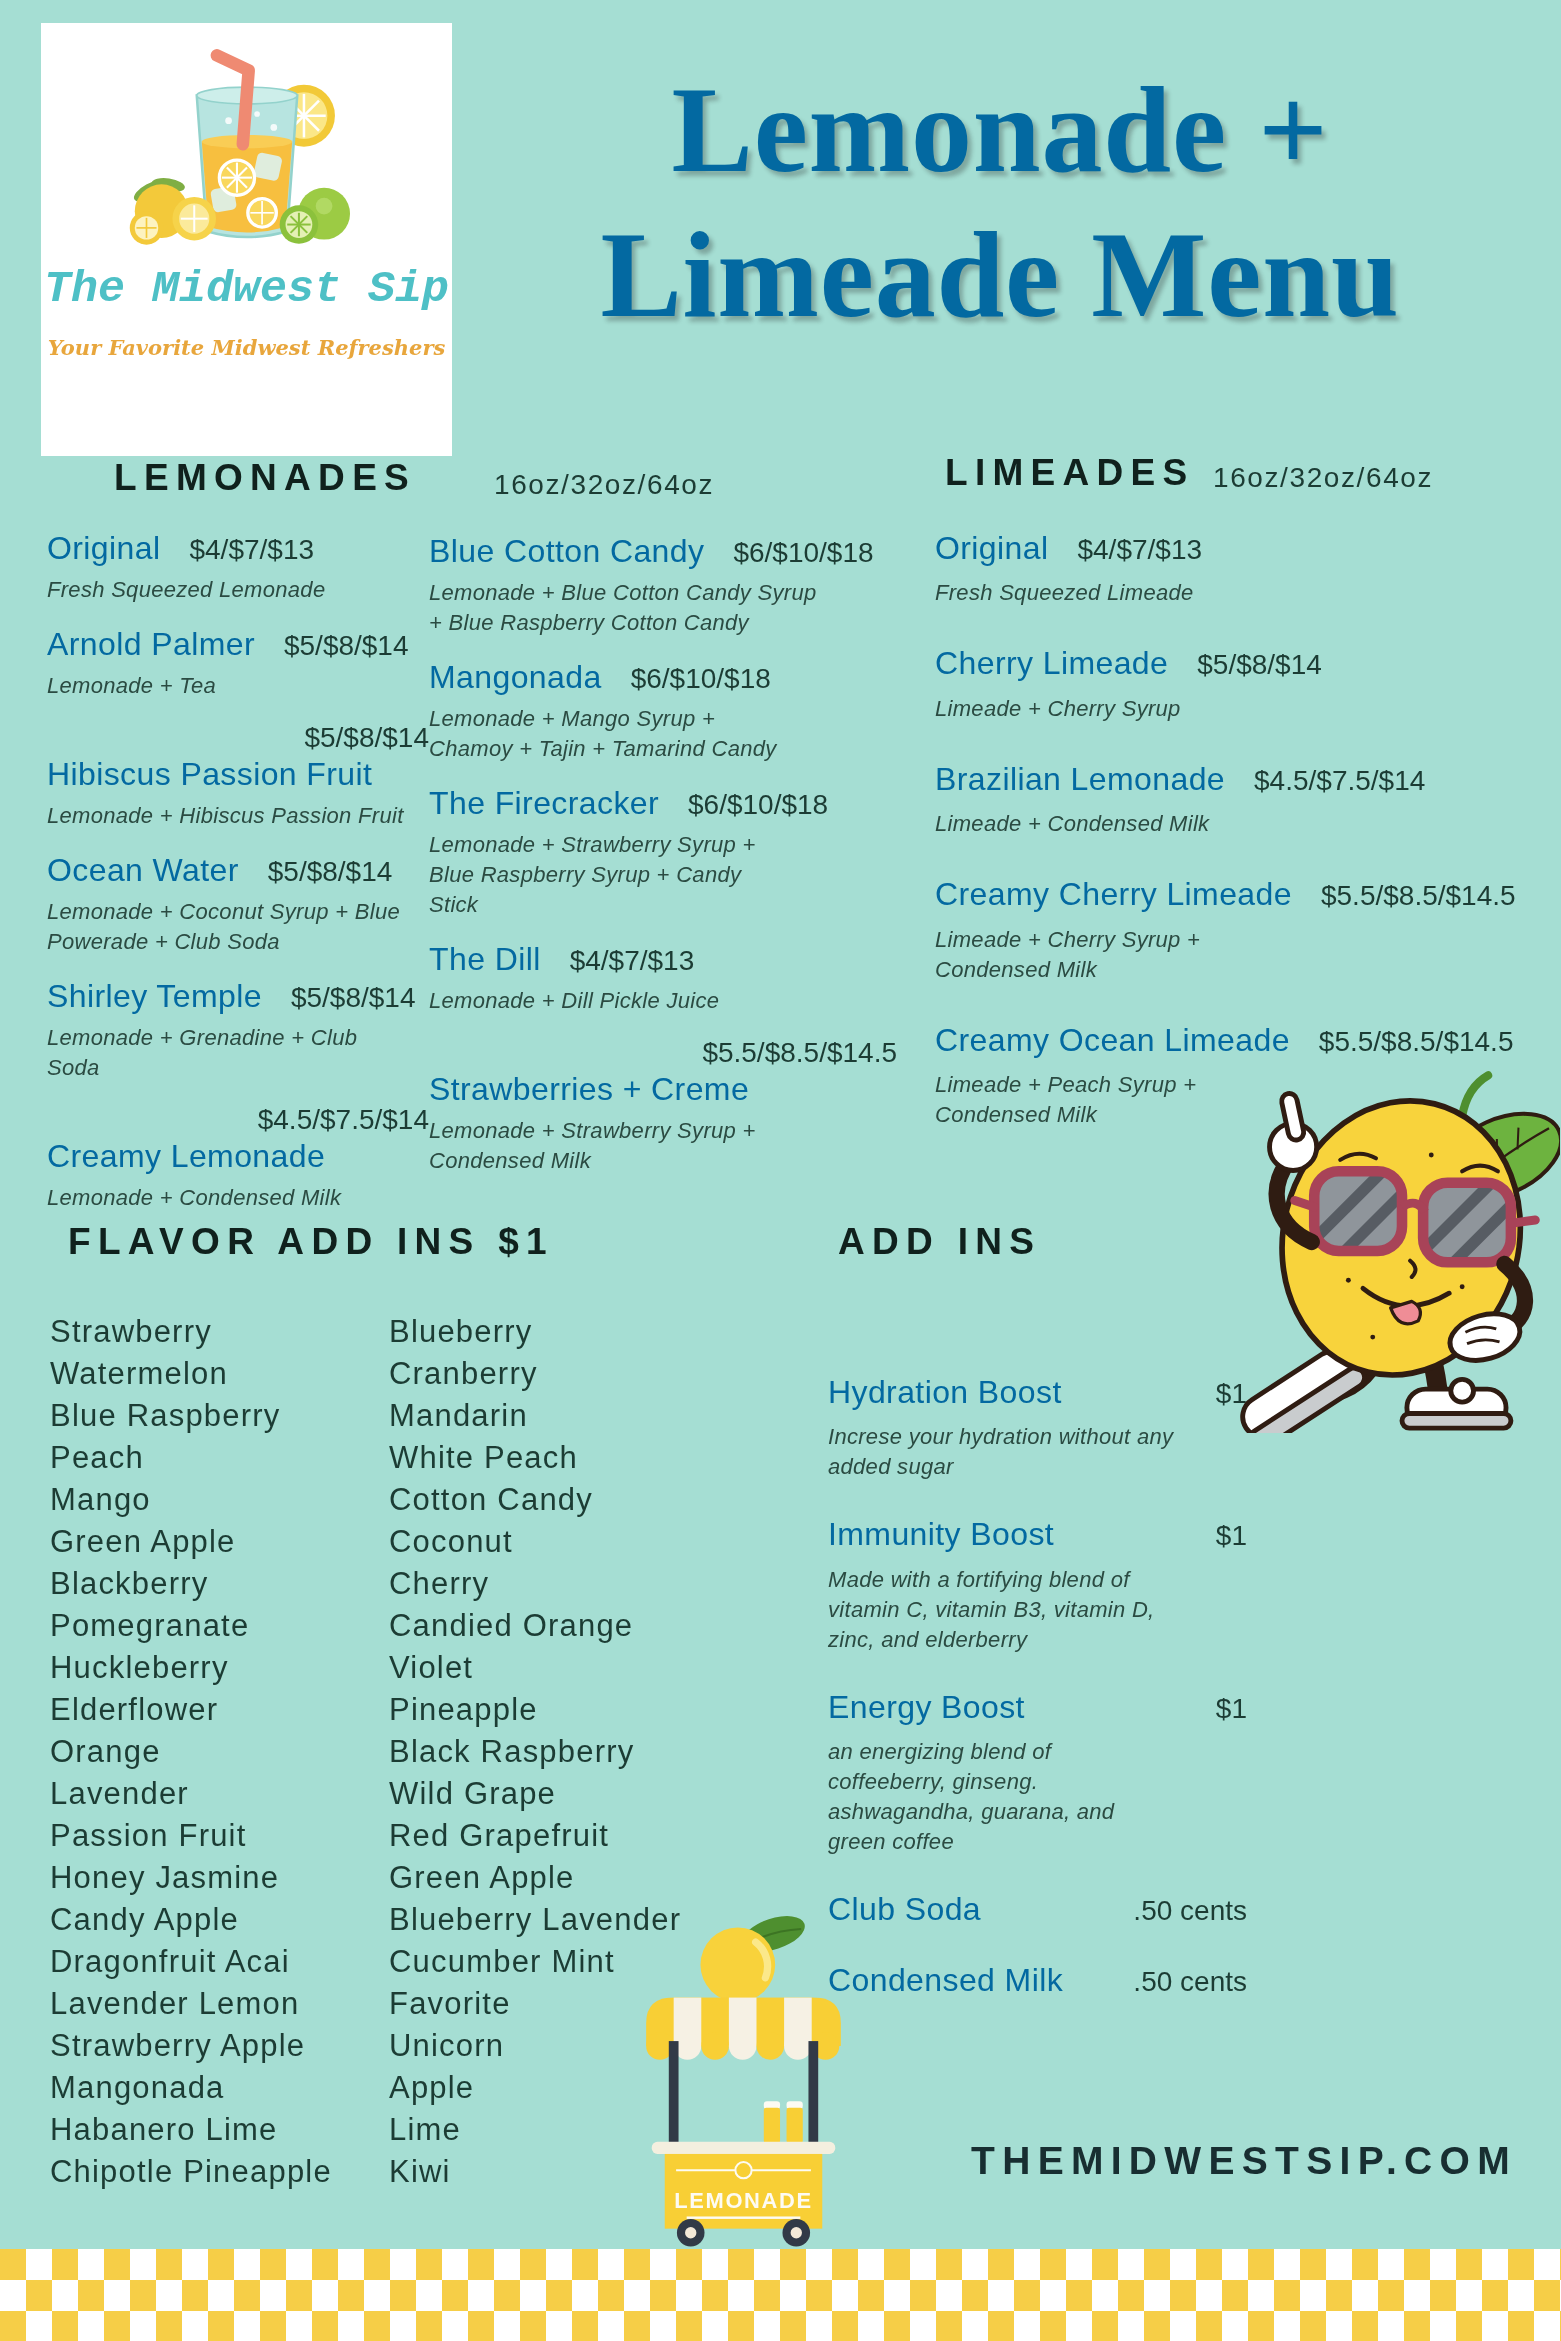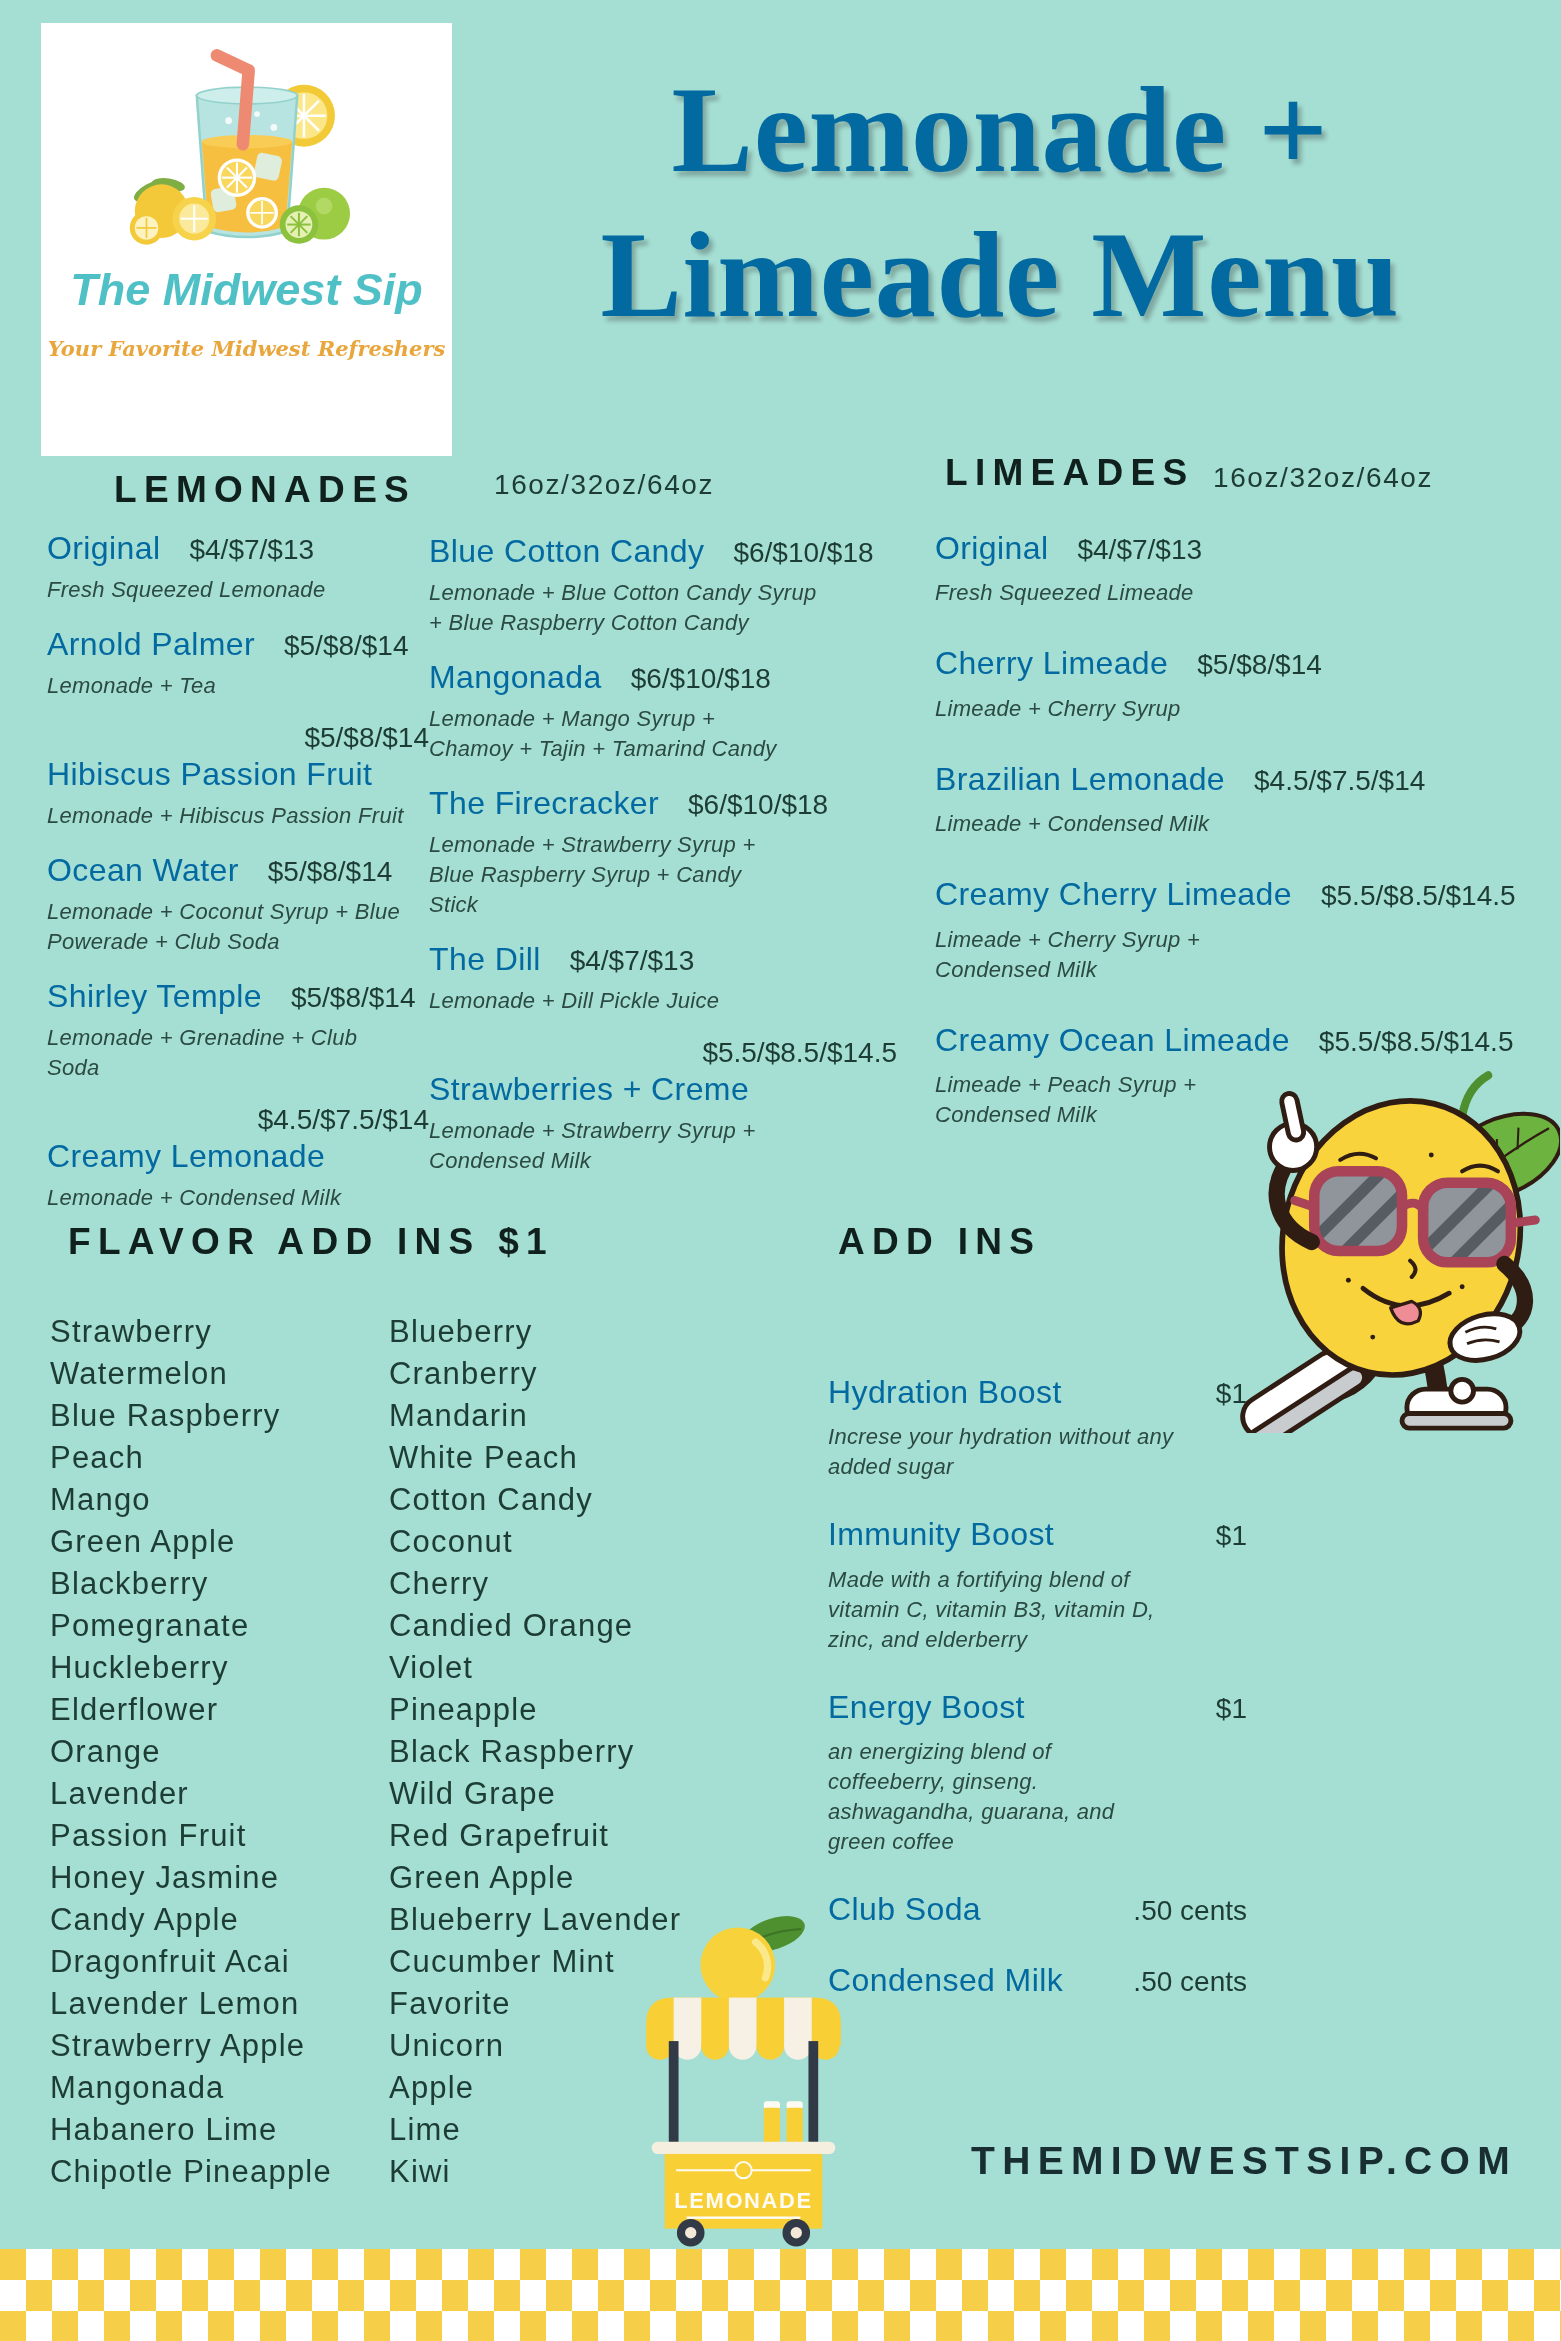--- a/index.html
+++ b/index.html
@@ -3,21 +3,21 @@
 <meta charset="utf-8">
 <style>
   html,body{margin:0;padding:0;background:#8fcdc3;}
   .page{position:relative;width:1561px;height:2342px;background:#a5ded3;overflow:hidden;
         font-family:"Liberation Sans",sans-serif;color:#1c3c34;}
 
   
   .logo-card{position:absolute;left:41px;top:23px;width:411px;height:433px;background:#ffffff;
              display:flex;flex-direction:column;align-items:center;}
   .logo-card svg{margin-top:13px;}
-  .brand{font-family:Liberation Sans, sans-serif;font-style:italic;font-weight:700;font-size:45px;
+  .brand{font-family:Liberation Mono, monospace;font-style:italic;font-weight:700;font-size:45px;
          color:#4ec0c6;margin-top:0px;white-space:nowrap;}
   .tagline{font-family:"DejaVu Serif",serif;font-style:italic;font-weight:700;font-size:21px;
            color:#e8a63c;margin-top:20px;white-space:nowrap;}
 
   
   .menu-title{position:absolute;left:439px;top:57px;width:1122px;text-align:center;
               font-family:"Liberation Serif",serif;font-weight:700;font-size:122px;line-height:145px;
               color:#0369a1;letter-spacing:0.8px;text-shadow:4.1px 4.9px 4.1px rgba(30,30,30,.28);}
 
   
@@ -151,21 +151,21 @@
     </svg>
     <div class="brand">The Midwest Sip</div>
     <div class="tagline">Your Favorite Midwest Refreshers</div>
   </div>
 
   <div class="menu-title">
     <div>Lemonade +</div>
     <div>Limeade Menu</div>
   </div>
 
-  <div class="sec-h" style="left:114px;top:457px;margin-top:12px;">LEMONADES</div>
+  <div class="sec-h" style="left:114px;top:457px;">LEMONADES</div>
   <div class="sizes" style="left:494px;top:469px;">16oz/32oz/64oz</div>
   <div class="sec-h" style="left:945px;top:452px;">LIMEADES</div>
   <div class="sizes" style="left:1213px;top:462px;">16oz/32oz/64oz</div>
 
   <div class="menu-col colA">
 
       <div class="mi">
         <div class="prow">
           <span class="nm">Original</span>
           <span class="pr">$4/$7/$13</span>

